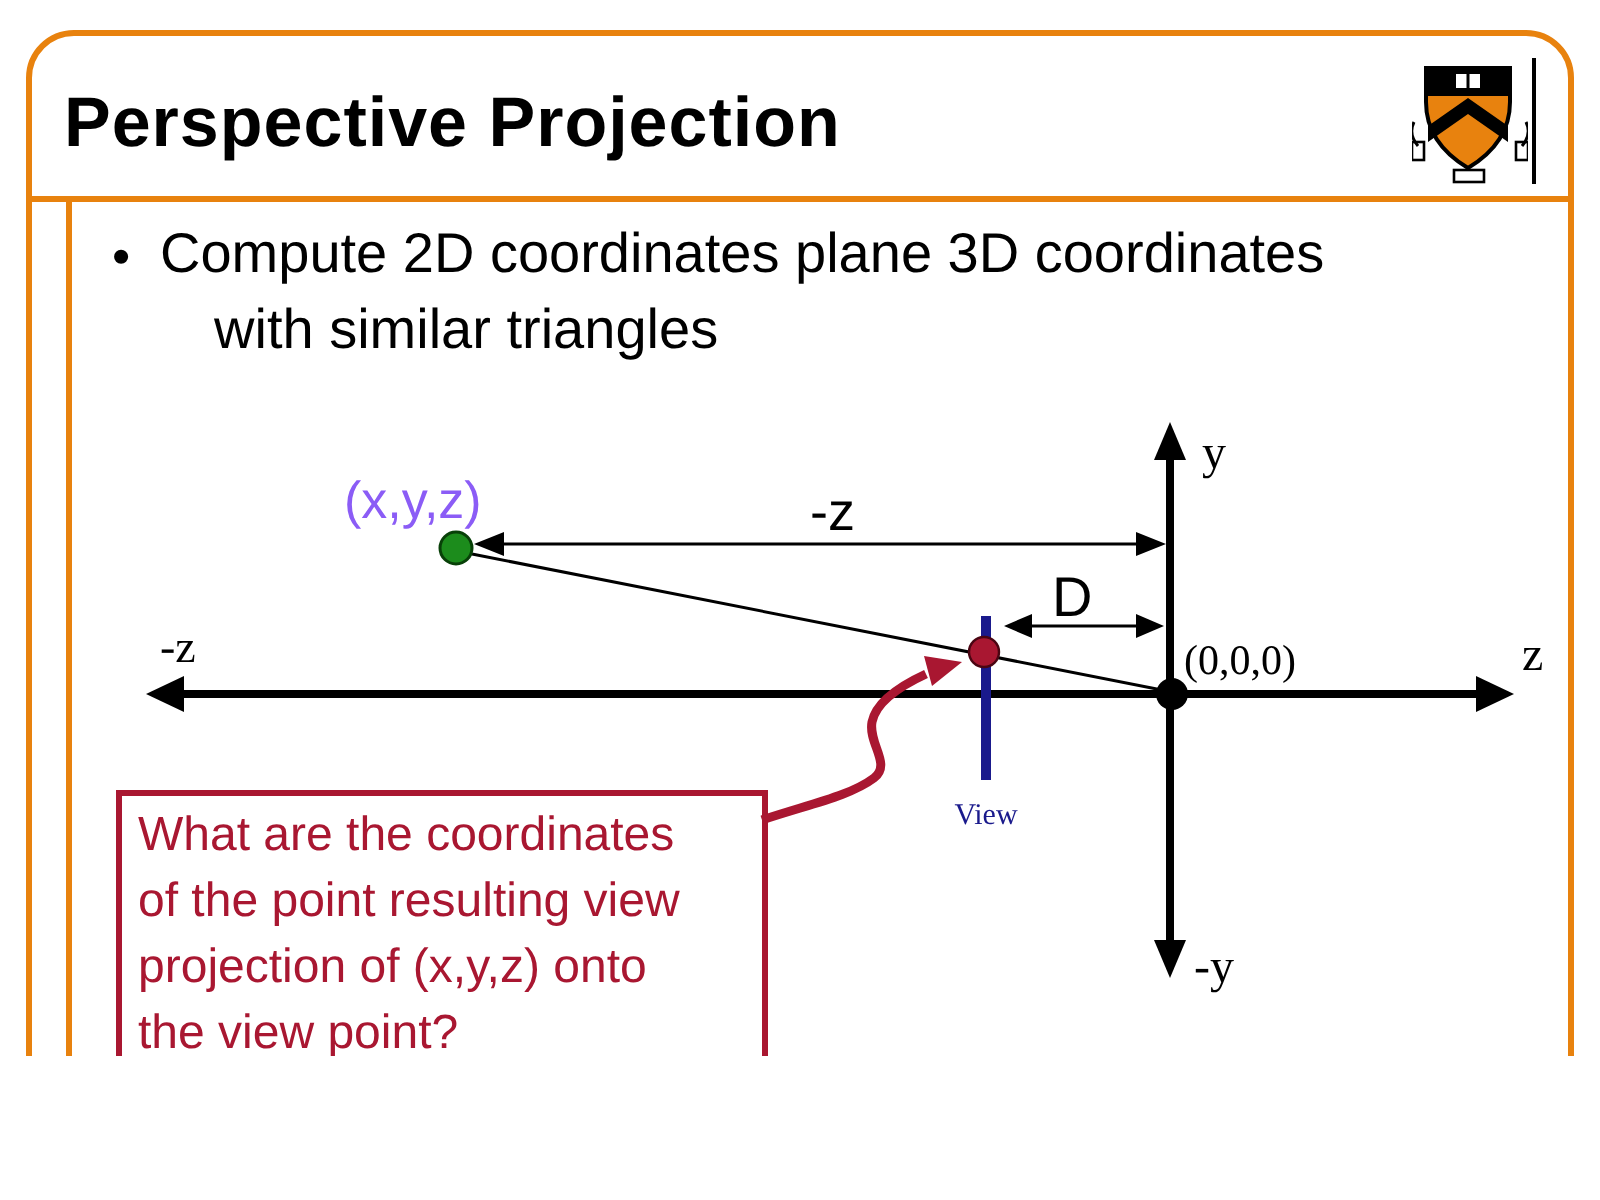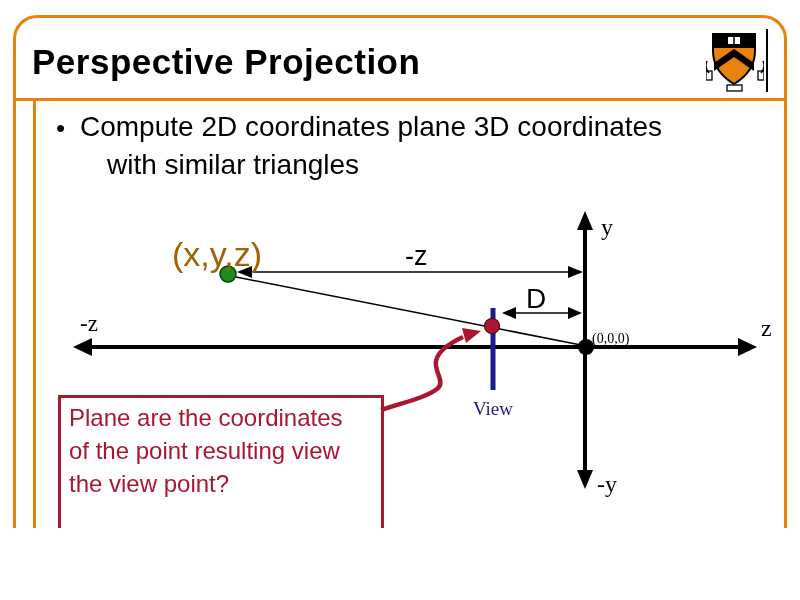--- a/index.html
+++ b/index.html
@@ -21,30 +21,30 @@
   }
   .logo{position:absolute;left:706px;top:31px;}
   .logo-divider{position:absolute;left:766px;top:29px;width:2px;height:63px;background:#000;}
   
   .bullet-marker{position:absolute;left:56px;top:113px;font-size:26px;}
   .bullet-line1{position:absolute;left:80px;top:111px;font-size:28px;white-space:nowrap;}
   .bullet-line2{position:absolute;left:80px;top:149px;font-size:28px;white-space:nowrap;margin-left:27px;}
   
   .lbl{position:absolute;white-space:nowrap;}
   .serif{font-family:"Liberation Serif","DejaVu Serif",serif;}
-  .point-label{left:172px;top:235px;font-size:34px;color:#a16207;}
+  .point-label{left:172px;top:235px;font-size:26px;color:#8b5cf6;}
   .dist-z-label{left:405px;top:241px;font-size:27px;}
   .dist-d-label{left:526px;top:283px;font-size:28px;}
-  .origin-label{left:592px;top:331px;font-size:14px;}
+  .origin-label{left:592px;top:318px;font-size:21px;}
   .axis-y-pos{left:601px;top:214px;font-size:24px;}
   .axis-y-neg{left:597px;top:471px;font-size:24px;}
   .axis-z-pos{left:761px;top:315px;font-size:24px;}
   .axis-z-neg{left:80px;top:311px;font-size:23px;}
   .view-plane-label{
-    left:449px;top:395px;width:88px;text-align:center;font-size:19px;color:#1A1A8C;line-height:27px;
+    left:449px;top:395px;width:88px;text-align:center;font-size:15px;color:#1A1A8C;line-height:27px;
   }
   
   .question-box{
     position:absolute;left:58px;top:395px;width:312px;height:134px;
     border:3px solid #A91731;background:#fff;padding:3px 0 0 8px;
   }
   .question-box .qline{
     font-size:24px;line-height:33px;color:#A91731;white-space:nowrap;
   }
   
@@ -72,22 +72,23 @@
     <rect x="52" y="40" width="6" height="9" fill="none" stroke="#000" stroke-width="1.3"></rect>
     <rect x="21" y="54" width="15" height="6" fill="none" stroke="#000" stroke-width="1.3"></rect>
   </svg>
   <div class="logo-divider"></div>
 
   <div class="bullet-marker">•</div>
   <div class="bullet-line1">Compute 2D coordinates plane 3D coordinates</div>
   <div class="bullet-line2">with similar triangles</div>
 
   <div class="question-box">
-    <div class="qline">Plane are the coordinates</div>
+    <div class="qline">What are the coordinates</div>
     <div class="qline">of the point resulting view</div>
+    <div class="qline">projection of (x,y,z) onto</div>
     <div class="qline">the view point?</div>
   </div>
 
   <svg class="diagram-svg" width="800" height="600" viewBox="0 0 800 600">
 
     <line x1="88" y1="347" x2="742" y2="347" stroke="#000" stroke-width="4"></line>
     <polygon points="73,347 92,338 92,356" fill="#000"></polygon>
     <polygon points="757,347 738,338 738,356" fill="#000"></polygon>
 
     <line x1="585" y1="227" x2="585" y2="473" stroke="#000" stroke-width="4"></line>

